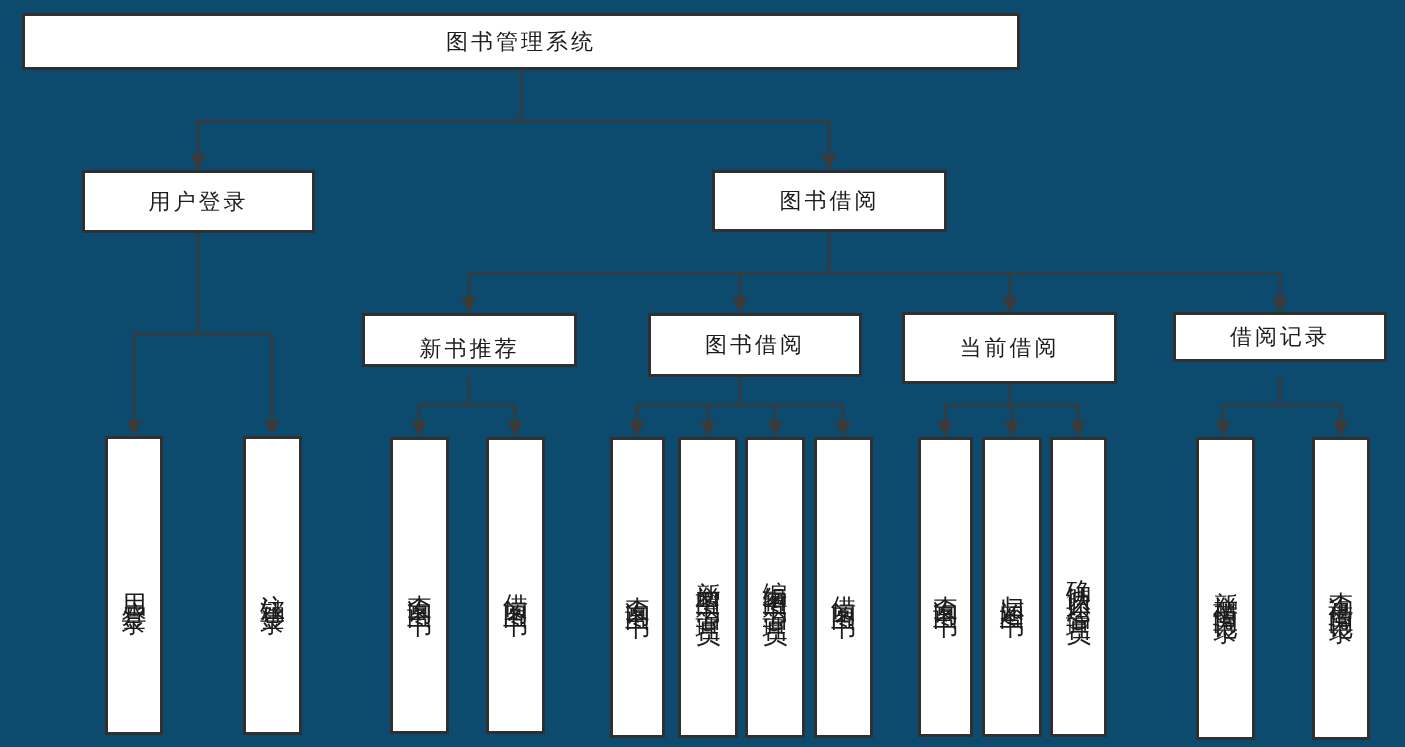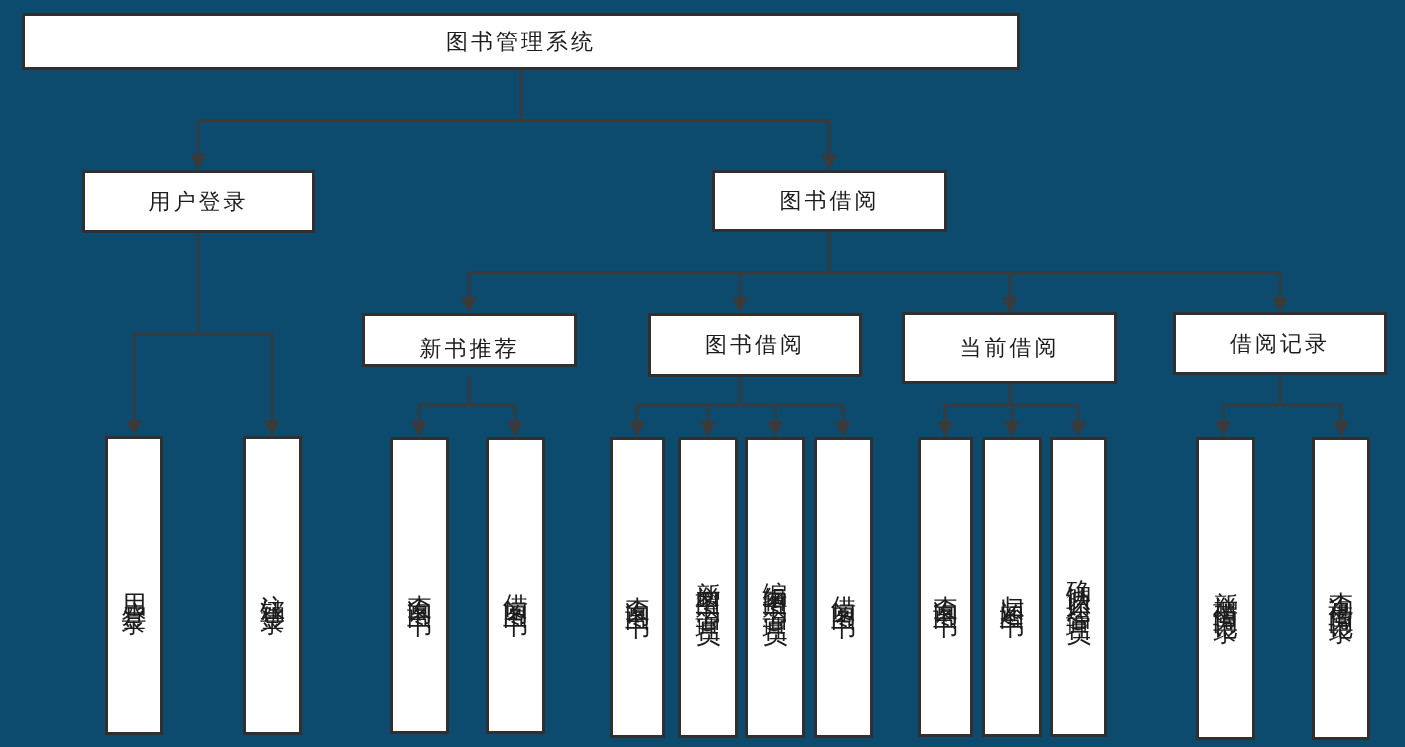--- a/index.html
+++ b/index.html
@@ -16,21 +16,21 @@
     writing-mode:vertical-rl;text-orientation:mixed;
     font-size:25px;letter-spacing:6px;line-height:1;
   }
   
   .n-root{left:22px;top:13px;width:998px;height:57px;}
   .n-user-login{left:82px;top:170px;width:233px;height:63px;}
   .n-book-mgmt{left:712px;top:170px;width:235px;height:62px;}
   .n-new-book-rec{left:362px;top:313px;width:215px;height:54px;align-items:flex-end;}
   .n-book-borrow{left:648px;top:313px;width:214px;height:64px;}
   .n-current-borrow{left:902px;top:312px;width:215px;height:72px;}
-  .n-borrow-record{left:1173px;top:312px;width:214px;height:63px;}
+  .n-borrow-record{left:1173px;top:312px;width:214px;height:50px;}
   .n-l1{left:105px;top:436px;width:58px;height:299px;}
   .n-l2{left:243px;top:436px;width:59px;height:299px;}
   .n-l3{left:390px;top:437px;width:59px;height:297px;}
   .n-l4{left:486px;top:437px;width:59px;height:297px;}
   .n-l5{left:610px;top:437px;width:55px;height:301px;}
   .n-l6{left:678px;top:437px;width:60px;height:301px;}
   .n-l7{left:745px;top:437px;width:60px;height:301px;}
   .n-l8{left:814px;top:437px;width:59px;height:301px;}
   .n-l9{left:918px;top:437px;width:55px;height:300px;}
   .n-l10{left:982px;top:437px;width:60px;height:300px;}

